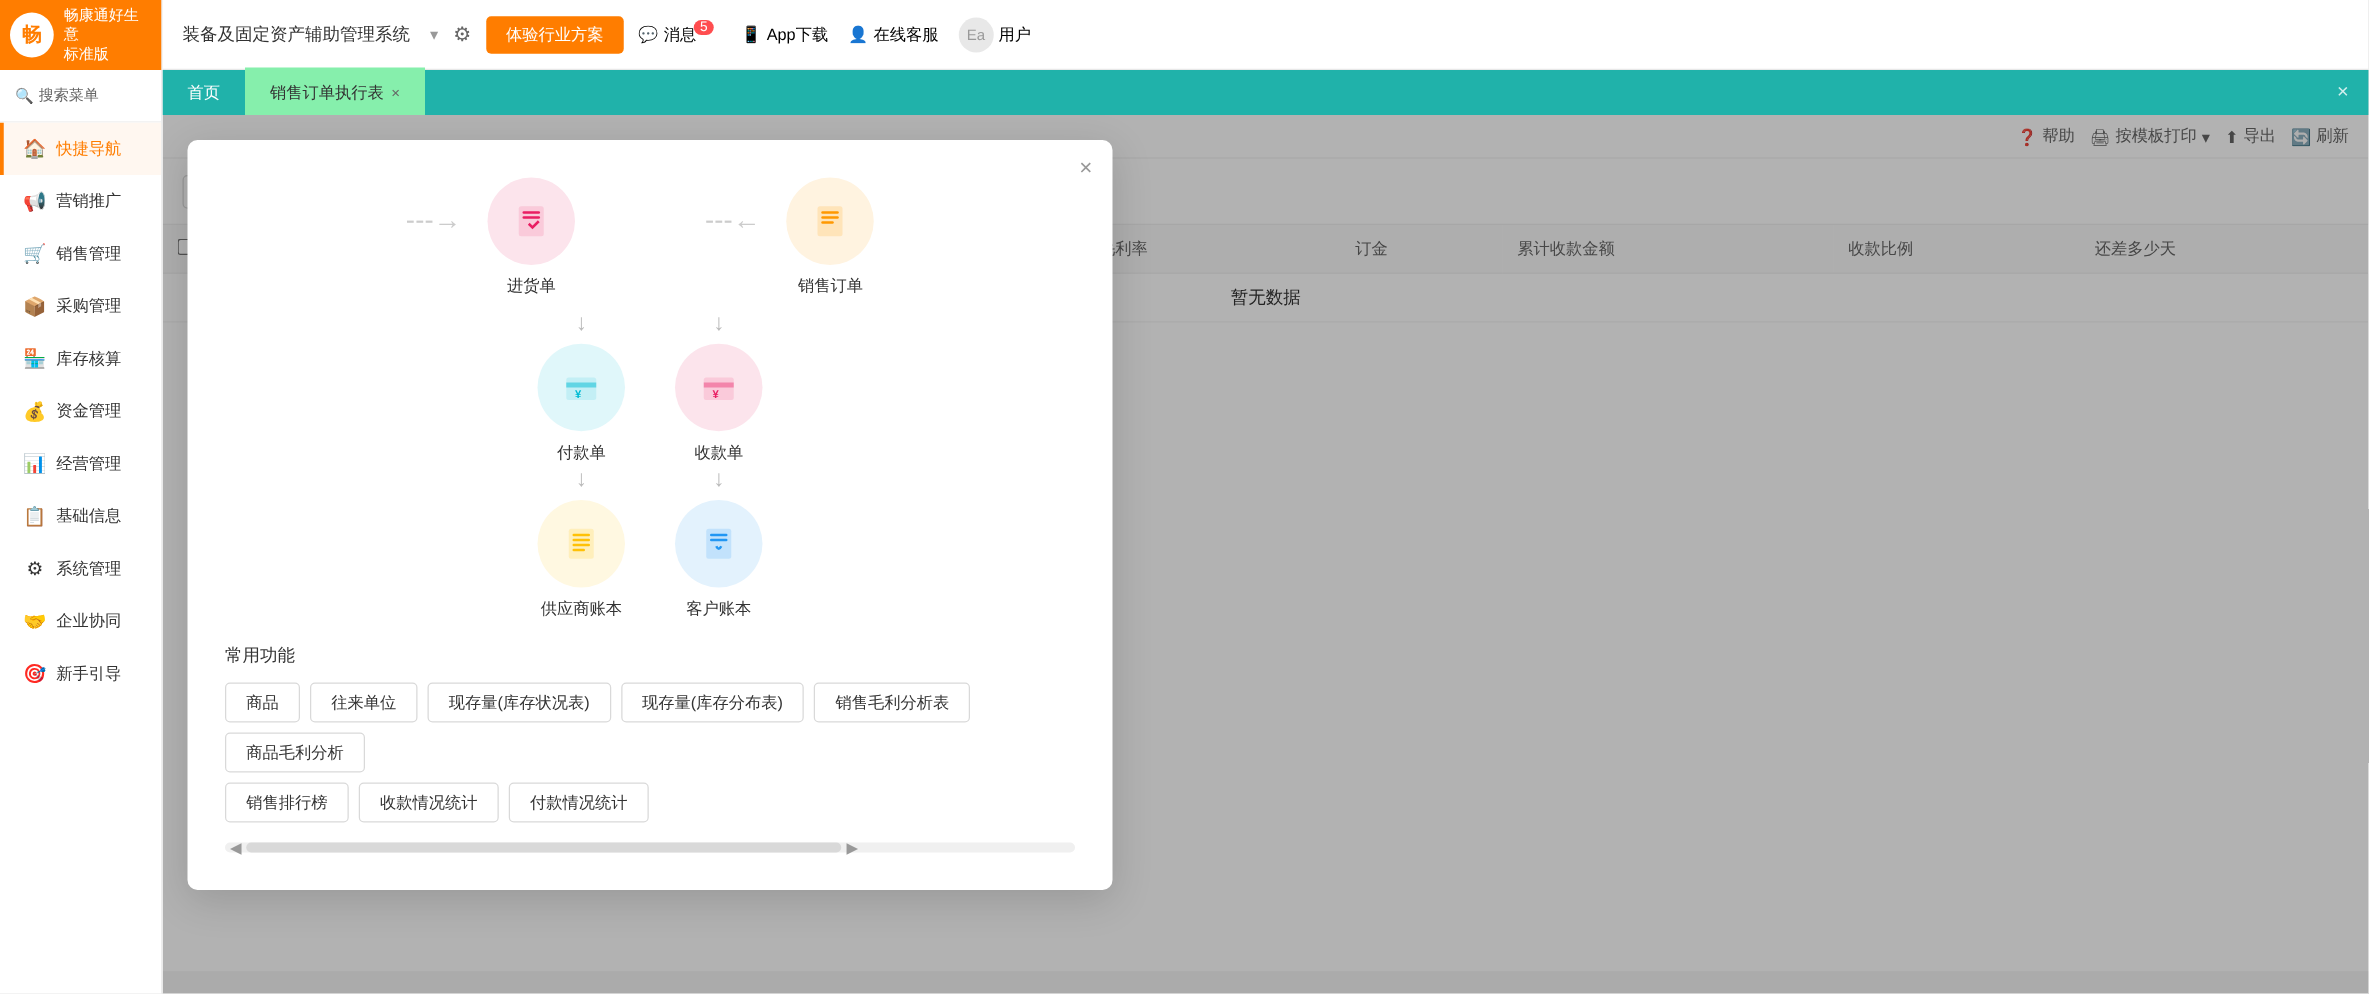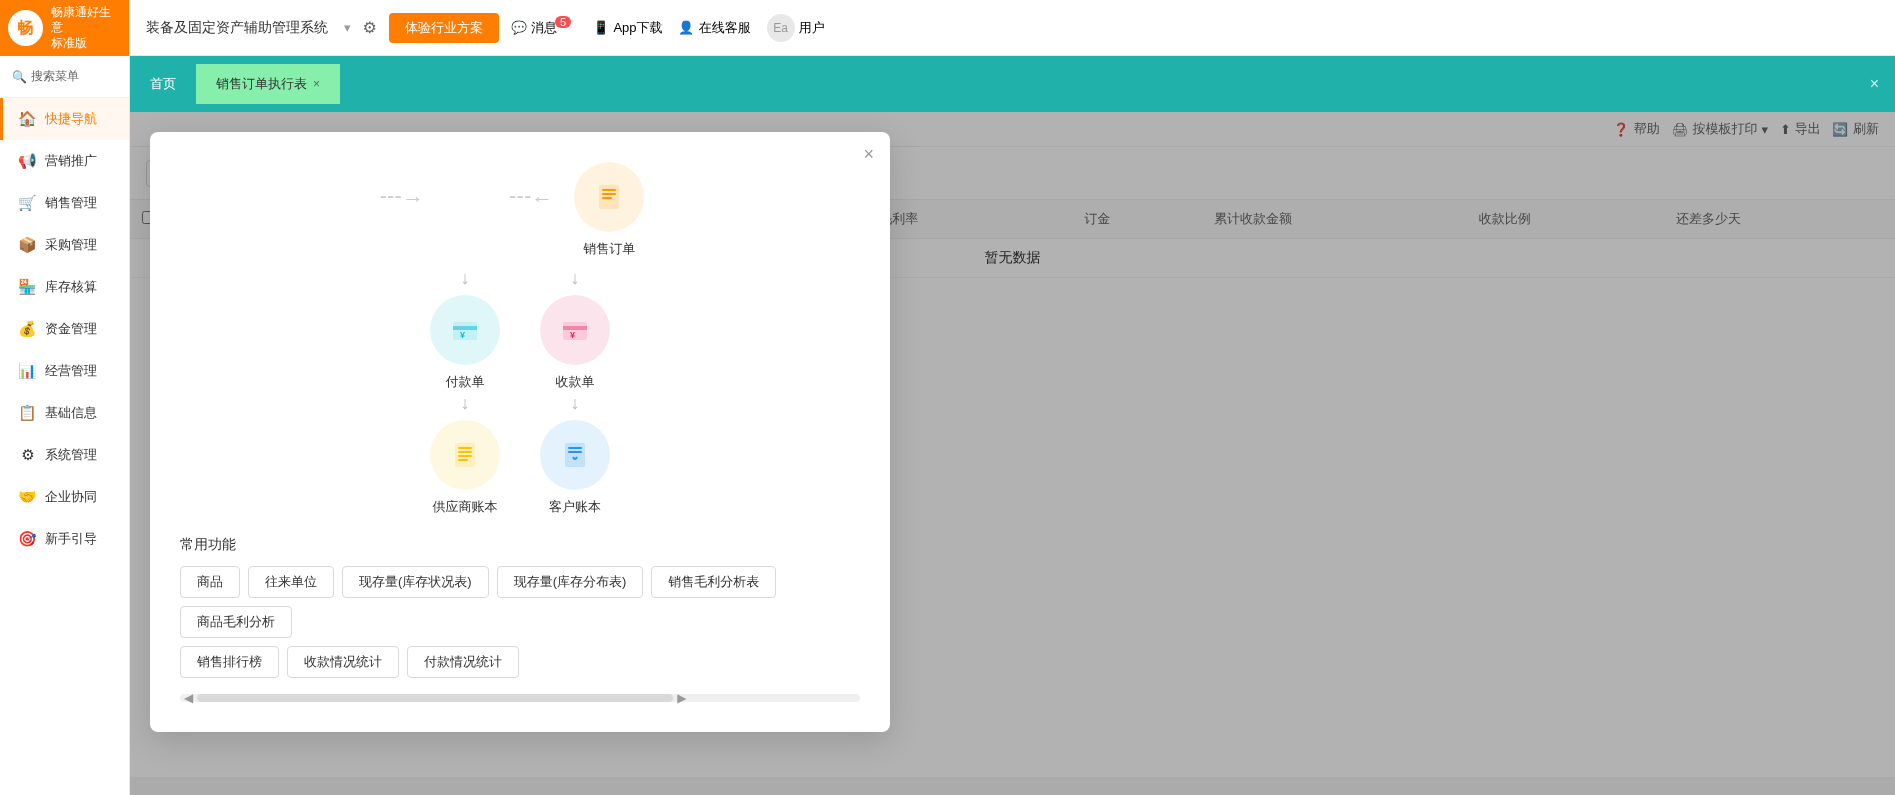--- a/index.html
+++ b/index.html
@@ -27,21 +27,21 @@
     .topbar { height: 56px; background: #fff; border-bottom: 1px solid #e8e8e8; display: flex; align-items: center; padding: 0 16px; gap: 12px; }
     .topbar-system-name { color: #333; font-size: 14px; }
     .topbar-dropdown { color: #999; margin-left: 4px; cursor: pointer; }
     .topbar-gear { color: #666; cursor: pointer; font-size: 16px; }
     .topbar-btn { background: #ff7d00; color: #fff; border: none; padding: 6px 16px; border-radius: 4px; cursor: pointer; font-size: 13px; }
     .topbar-action-item { display: flex; align-items: center; gap: 4px; cursor: pointer; }
     .badge { background: #ff4d4f; color: #fff; border-radius: 10px; padding: 0 5px; font-size: 11px; position: relative; top: -6px; left: -6px; }
     .user-avatar { width: 28px; height: 28px; background: #e8e8e8; border-radius: 50%; display: flex; align-items: center; justify-content: center; font-size: 12px; color: #999; }
 
     
-    .tabs-bar { height: 56px; background: #20b2aa; display: flex; align-items: center; padding: 0 0 0 0; }
+    .tabs-bar { height: 36px; background: #20b2aa; display: flex; align-items: center; padding: 0 0 0 0; }
     .tab-item { padding: 0 20px; height: 40px; display: flex; align-items: center; cursor: pointer; color: rgba(255,255,255,0.85); font-size: 13px; gap: 6px; }
     .tab-item.active { background: #86efac; color: #333; }
     .tab-item .tab-close { color: #666; font-size: 12px; }
     .tab-home { padding: 0 20px; height: 40px; display: flex; align-items: center; color: #fff; font-size: 13px; cursor: pointer; }
     .tabs-bar-close { margin-left: auto; color: rgba(255,255,255,0.8); padding: 0 16px; cursor: pointer; font-size: 16px; }
 
     
     .page-area { flex: 1; background: #f5f5f5; overflow: hidden; position: relative; }
 
     
@@ -273,20 +273,31 @@
 
           <div style="display: flex; align-items: flex-start; justify-content: center; gap: 0; margin-bottom: 20px;">
 
             <div style="display: flex; flex-direction: column; align-items: center;">
 
               <div style="display: flex; align-items: center; margin-bottom: 8px;">
 
 
                 <div style="color:#ccc; font-size:22px; margin: 0 4px; margin-bottom:28px; letter-spacing:-3px;">- - - →</div>
 
+                <div class="flow-node">
+                  <div class="flow-circle flow-circle-red">
+                    <svg width="32" height="32" viewBox="0 0 32 32" fill="none">
+                      <rect x="6" y="4" width="20" height="24" rx="2" fill="#f48fb1" opacity="0.3"></rect>
+                      <rect x="9" y="8" width="14" height="2" rx="1" fill="#e91e63"></rect>
+                      <rect x="9" y="12" width="14" height="2" rx="1" fill="#e91e63"></rect>
+                      <path d="M14 18l3 3 5-5" stroke="#e91e63" stroke-width="2" fill="none"></path>
+                    </svg>
+                  </div>
+                  <span class="flow-label">进货单</span>
+                </div>
 
                 <div style="width:80px;"></div>
 
 
                 <div style="color:#ccc; font-size:22px; margin: 0 4px; margin-bottom:28px; letter-spacing:-3px; direction:rtl;">← - - -</div>
 
                 <div class="flow-node">
                   <div class="flow-circle flow-circle-orange">
                     <svg width="32" height="32" viewBox="0 0 32 32" fill="none">
                       <rect x="6" y="4" width="20" height="24" rx="2" fill="#ffcc80" opacity="0.4"></rect>

